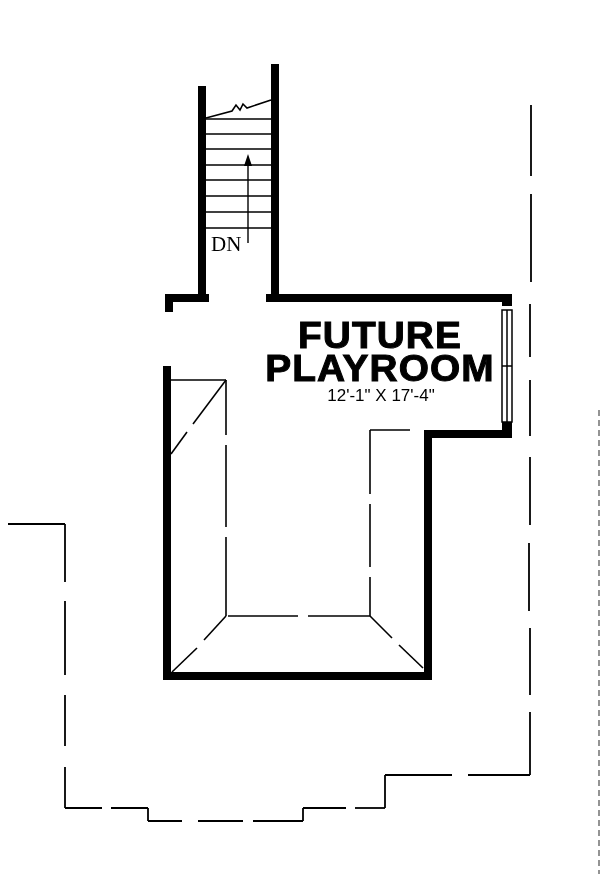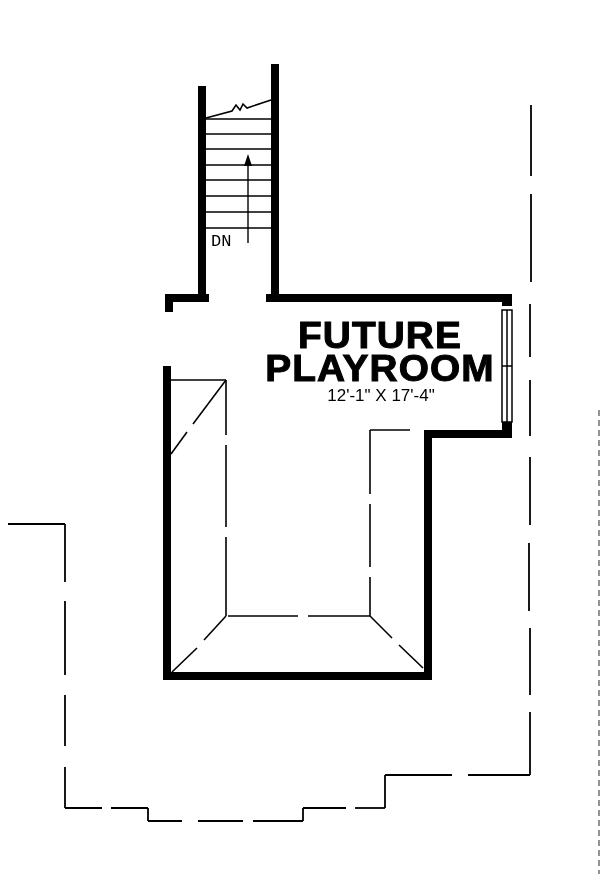--- a/index.html
+++ b/index.html
@@ -25,22 +25,22 @@
       top: 386px;
       text-align: center;
       font-family: "Liberation Sans", sans-serif;
       font-size: 17px;
       color: #000;
     }
     .dn-label {
       position: absolute;
       left: 211px;
       top: 232px;
-      font-family: Liberation Mono, monospace;
-      font-size: 17px;
+      font-family: Liberation Serif, serif;
+      font-size: 21px;
       color: #000;
     }
   </style>
 </head>
 <body>
 
 <svg id="plan" viewBox="0 0 600 874" xmlns="http://www.w3.org/2000/svg">
 
   <g fill="#000">
     <rect x="198" y="86" width="8" height="212"></rect>

